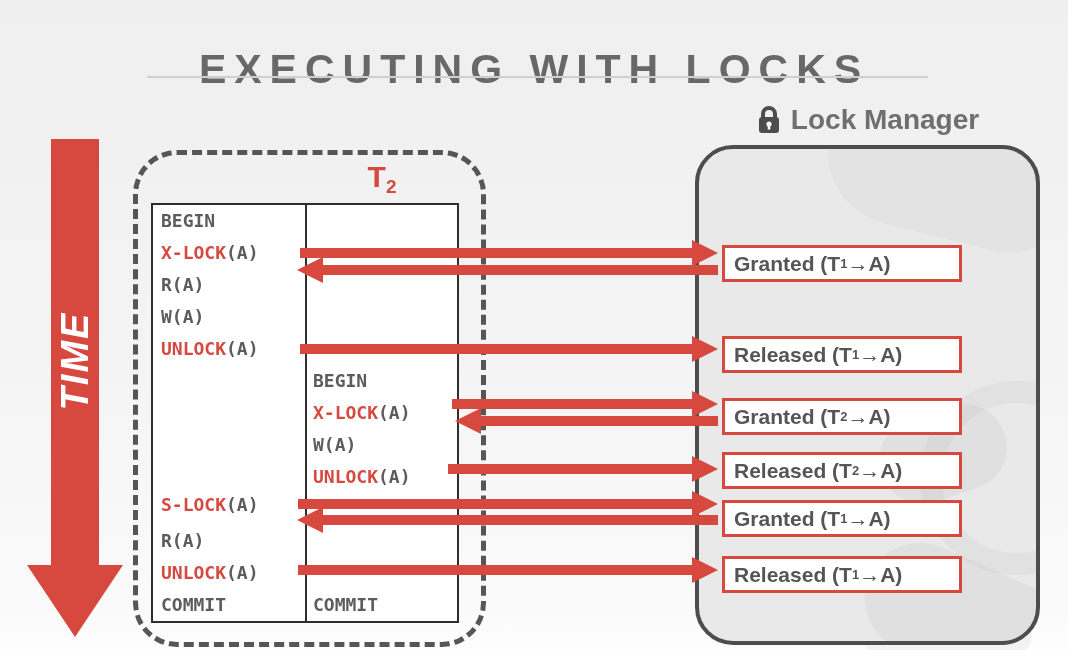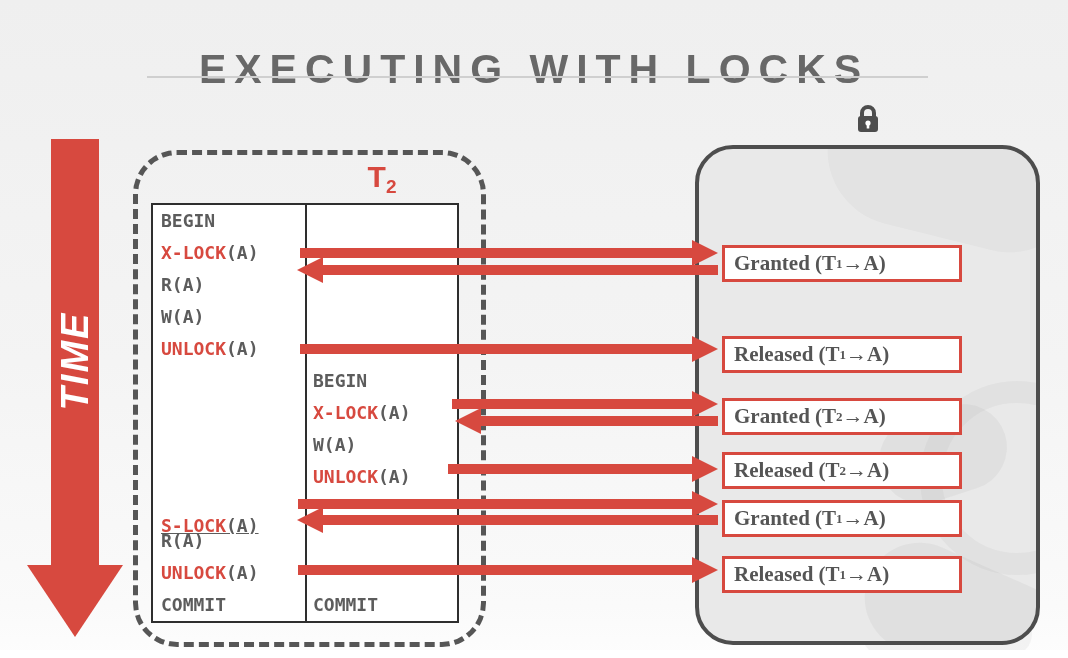--- a/index.html
+++ b/index.html
@@ -48,21 +48,21 @@
   .cell{position:absolute; height:32px; line-height:32px; white-space:nowrap;
     font-family:"DejaVu Sans Mono",monospace; font-size:18px; font-weight:bold; color:#5c5c5c;}
   .cell .keyword{color:var(--red);}
   
   .lm-panel{position:absolute; left:695px; top:145px; width:345px; height:500px;
     box-sizing:border-box; background:#e9e9e9; border:4px solid #4d4d4d; border-radius:38px; overflow:hidden;}
   .wm{position:absolute; background:rgba(110,110,110,0.07);}
   .wm.ring{background:transparent; border:22px solid rgba(110,110,110,0.06); border-radius:50%;}
   .lm-entry{position:absolute; left:23px; width:240px; height:37px; box-sizing:border-box;
     background:#fff; border:3px solid var(--red); display:flex; align-items:center; padding-left:9px;
-    font-family:Liberation Serif, serif; font-size:21px; font-weight:bold; color:#555; white-space:nowrap; z-index:4;}
+    font-family:Liberation Sans, sans-serif; font-size:21px; font-weight:bold; color:#555; white-space:nowrap; z-index:4;}
   .lm-entry sub{font-size:13px; line-height:0; vertical-align:-4px;}
   
   .conn{position:absolute; height:10px; background:var(--red); z-index:6;}
   .conn.right::after{content:''; position:absolute; right:-26px; top:-8px; width:0; height:0;
     border-top:13px solid transparent; border-bottom:13px solid transparent; border-left:26px solid var(--red);}
   .conn.left::before{content:''; position:absolute; left:-26px; top:-8px; width:0; height:0;
     border-top:13px solid transparent; border-bottom:13px solid transparent; border-right:26px solid var(--red);}
   .bottom-strip{position:absolute; left:0; bottom:0; width:100%; height:8px; background:#ffffff;}
 </style>
 </head>
@@ -76,20 +76,21 @@
 
   <div class="lm-heading">
     <span class="lock-icon">
       <svg viewBox="0 0 26 30" width="26" height="30">
         <path d="M7 14 V9 a6 6 0 0 1 12 0 V14" fill="none" stroke="#4d4d4d" stroke-width="4"></path>
         <rect x="3" y="12" width="20" height="16" rx="3" fill="#4d4d4d"></rect>
         <circle cx="13" cy="19" r="2.6" fill="#ffffff"></circle>
         <rect x="11.7" y="20" width="2.6" height="4.5" fill="#ffffff"></rect>
       </svg>
     </span>
+    <span>Lock Manager</span>
   </div>
 
   <div class="time-arrow">
     <div class="time-shaft"></div>
     <div class="time-head"></div>
     <div class="time-label">TIME</div>
   </div>
 
   <div class="dashed-box"></div>
 
@@ -100,21 +101,21 @@
     <div id="cells">
         <div class="cell" style="top: 0px; left: 8px;"><span class="plain">BEGIN</span></div>
         <div class="cell" style="top: 32px; left: 8px;"><span class="keyword">X-LOCK</span><span class="plain">(A)</span></div>
         <div class="cell" style="top: 64px; left: 8px;"><span class="plain">R(A)</span></div>
         <div class="cell" style="top: 96px; left: 8px;"><span class="plain">W(A)</span></div>
         <div class="cell" style="top: 128px; left: 8px;"><span class="keyword">UNLOCK</span><span class="plain">(A)</span></div>
         <div class="cell" style="top: 160px; left: 160px;"><span class="plain">BEGIN</span></div>
         <div class="cell" style="top: 192px; left: 160px;"><span class="keyword">X-LOCK</span><span class="plain">(A)</span></div>
         <div class="cell" style="top: 224px; left: 160px;"><span class="plain">W(A)</span></div>
         <div class="cell" style="top: 256px; left: 160px;"><span class="keyword">UNLOCK</span><span class="plain">(A)</span></div>
-        <div class="cell" style="top: 305px; left: 8px; text-decoration: underline;"><span class="keyword">S-LOCK</span><span class="plain">(A)</span></div>
+        <div class="cell" style="top: 284px; left: 8px;"><span class="keyword">S-LOCK</span><span class="plain">(A)</span></div>
         <div class="cell" style="top: 320px; left: 8px;"><span class="plain">R(A)</span></div>
         <div class="cell" style="top: 352px; left: 8px;"><span class="keyword">UNLOCK</span><span class="plain">(A)</span></div>
         <div class="cell" style="top: 384px; left: 8px;"><span class="plain">COMMIT</span></div>
         <div class="cell" style="top: 384px; left: 160px;"><span class="plain">COMMIT</span></div>
       </div>
   </div>
 
   <div class="wm" style="left:862px; top:596px; width:170px; height:60px; border-radius:22px;"></div>
 
   <div class="lm-panel">

